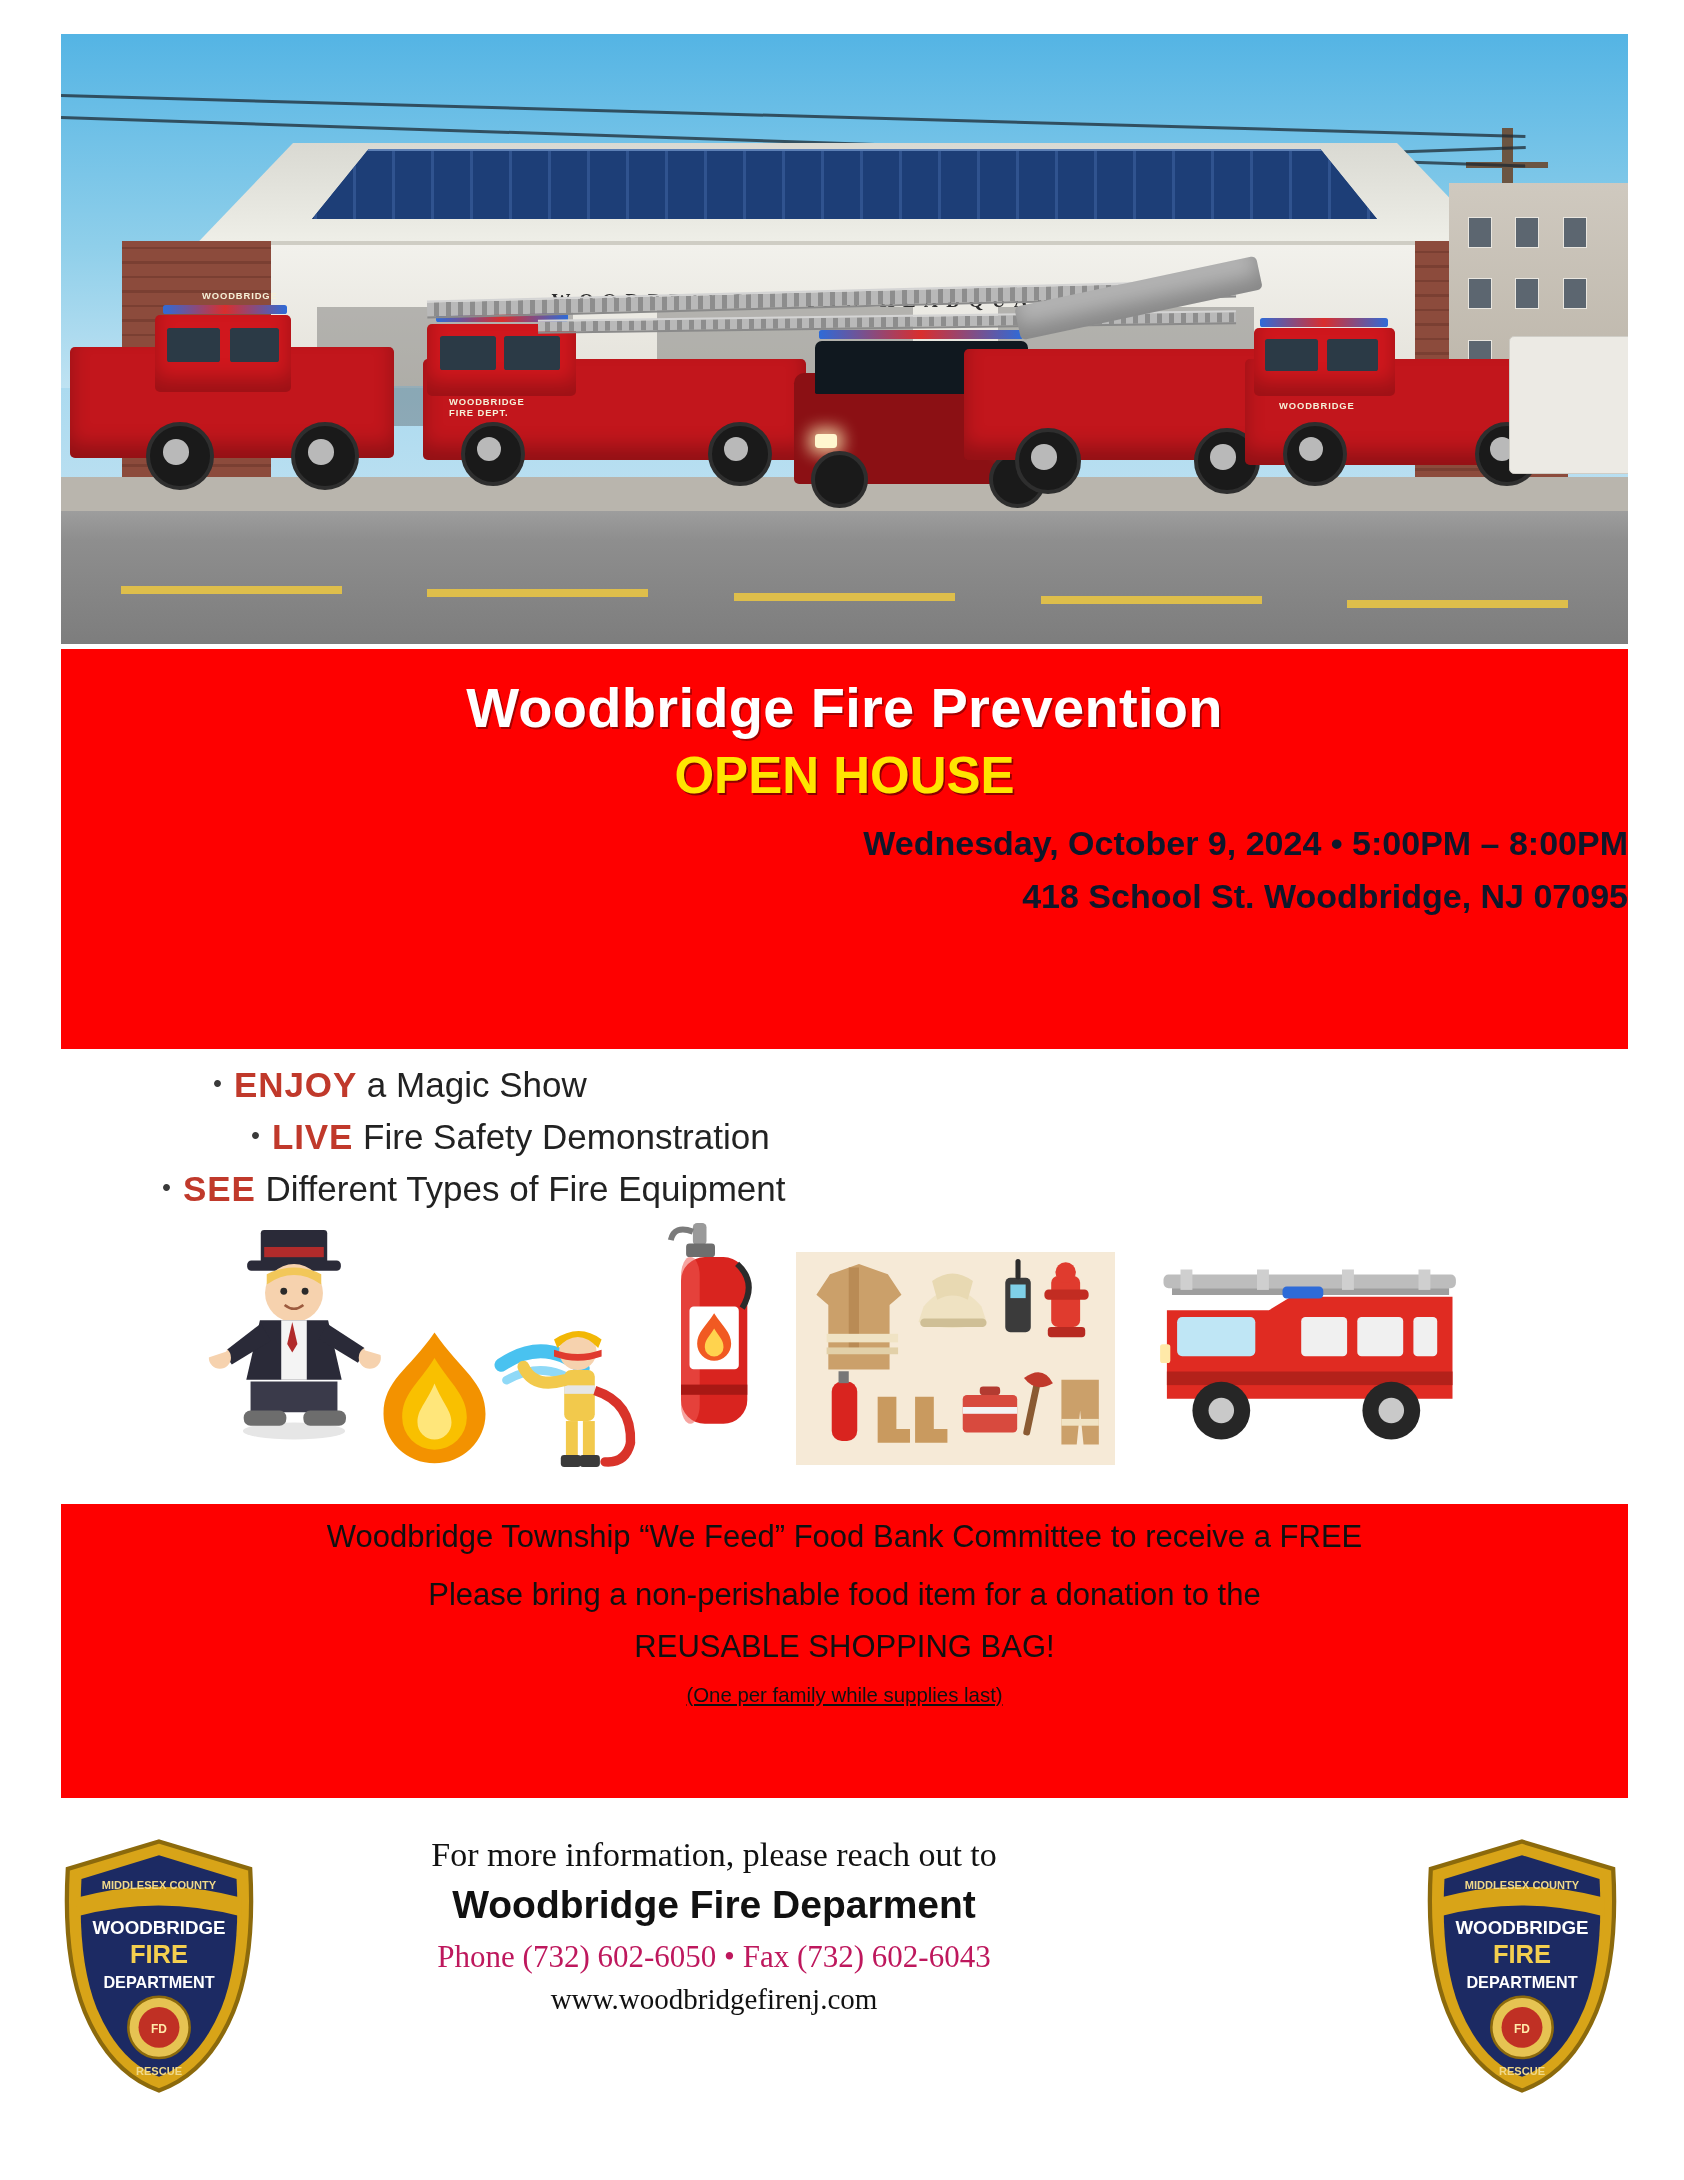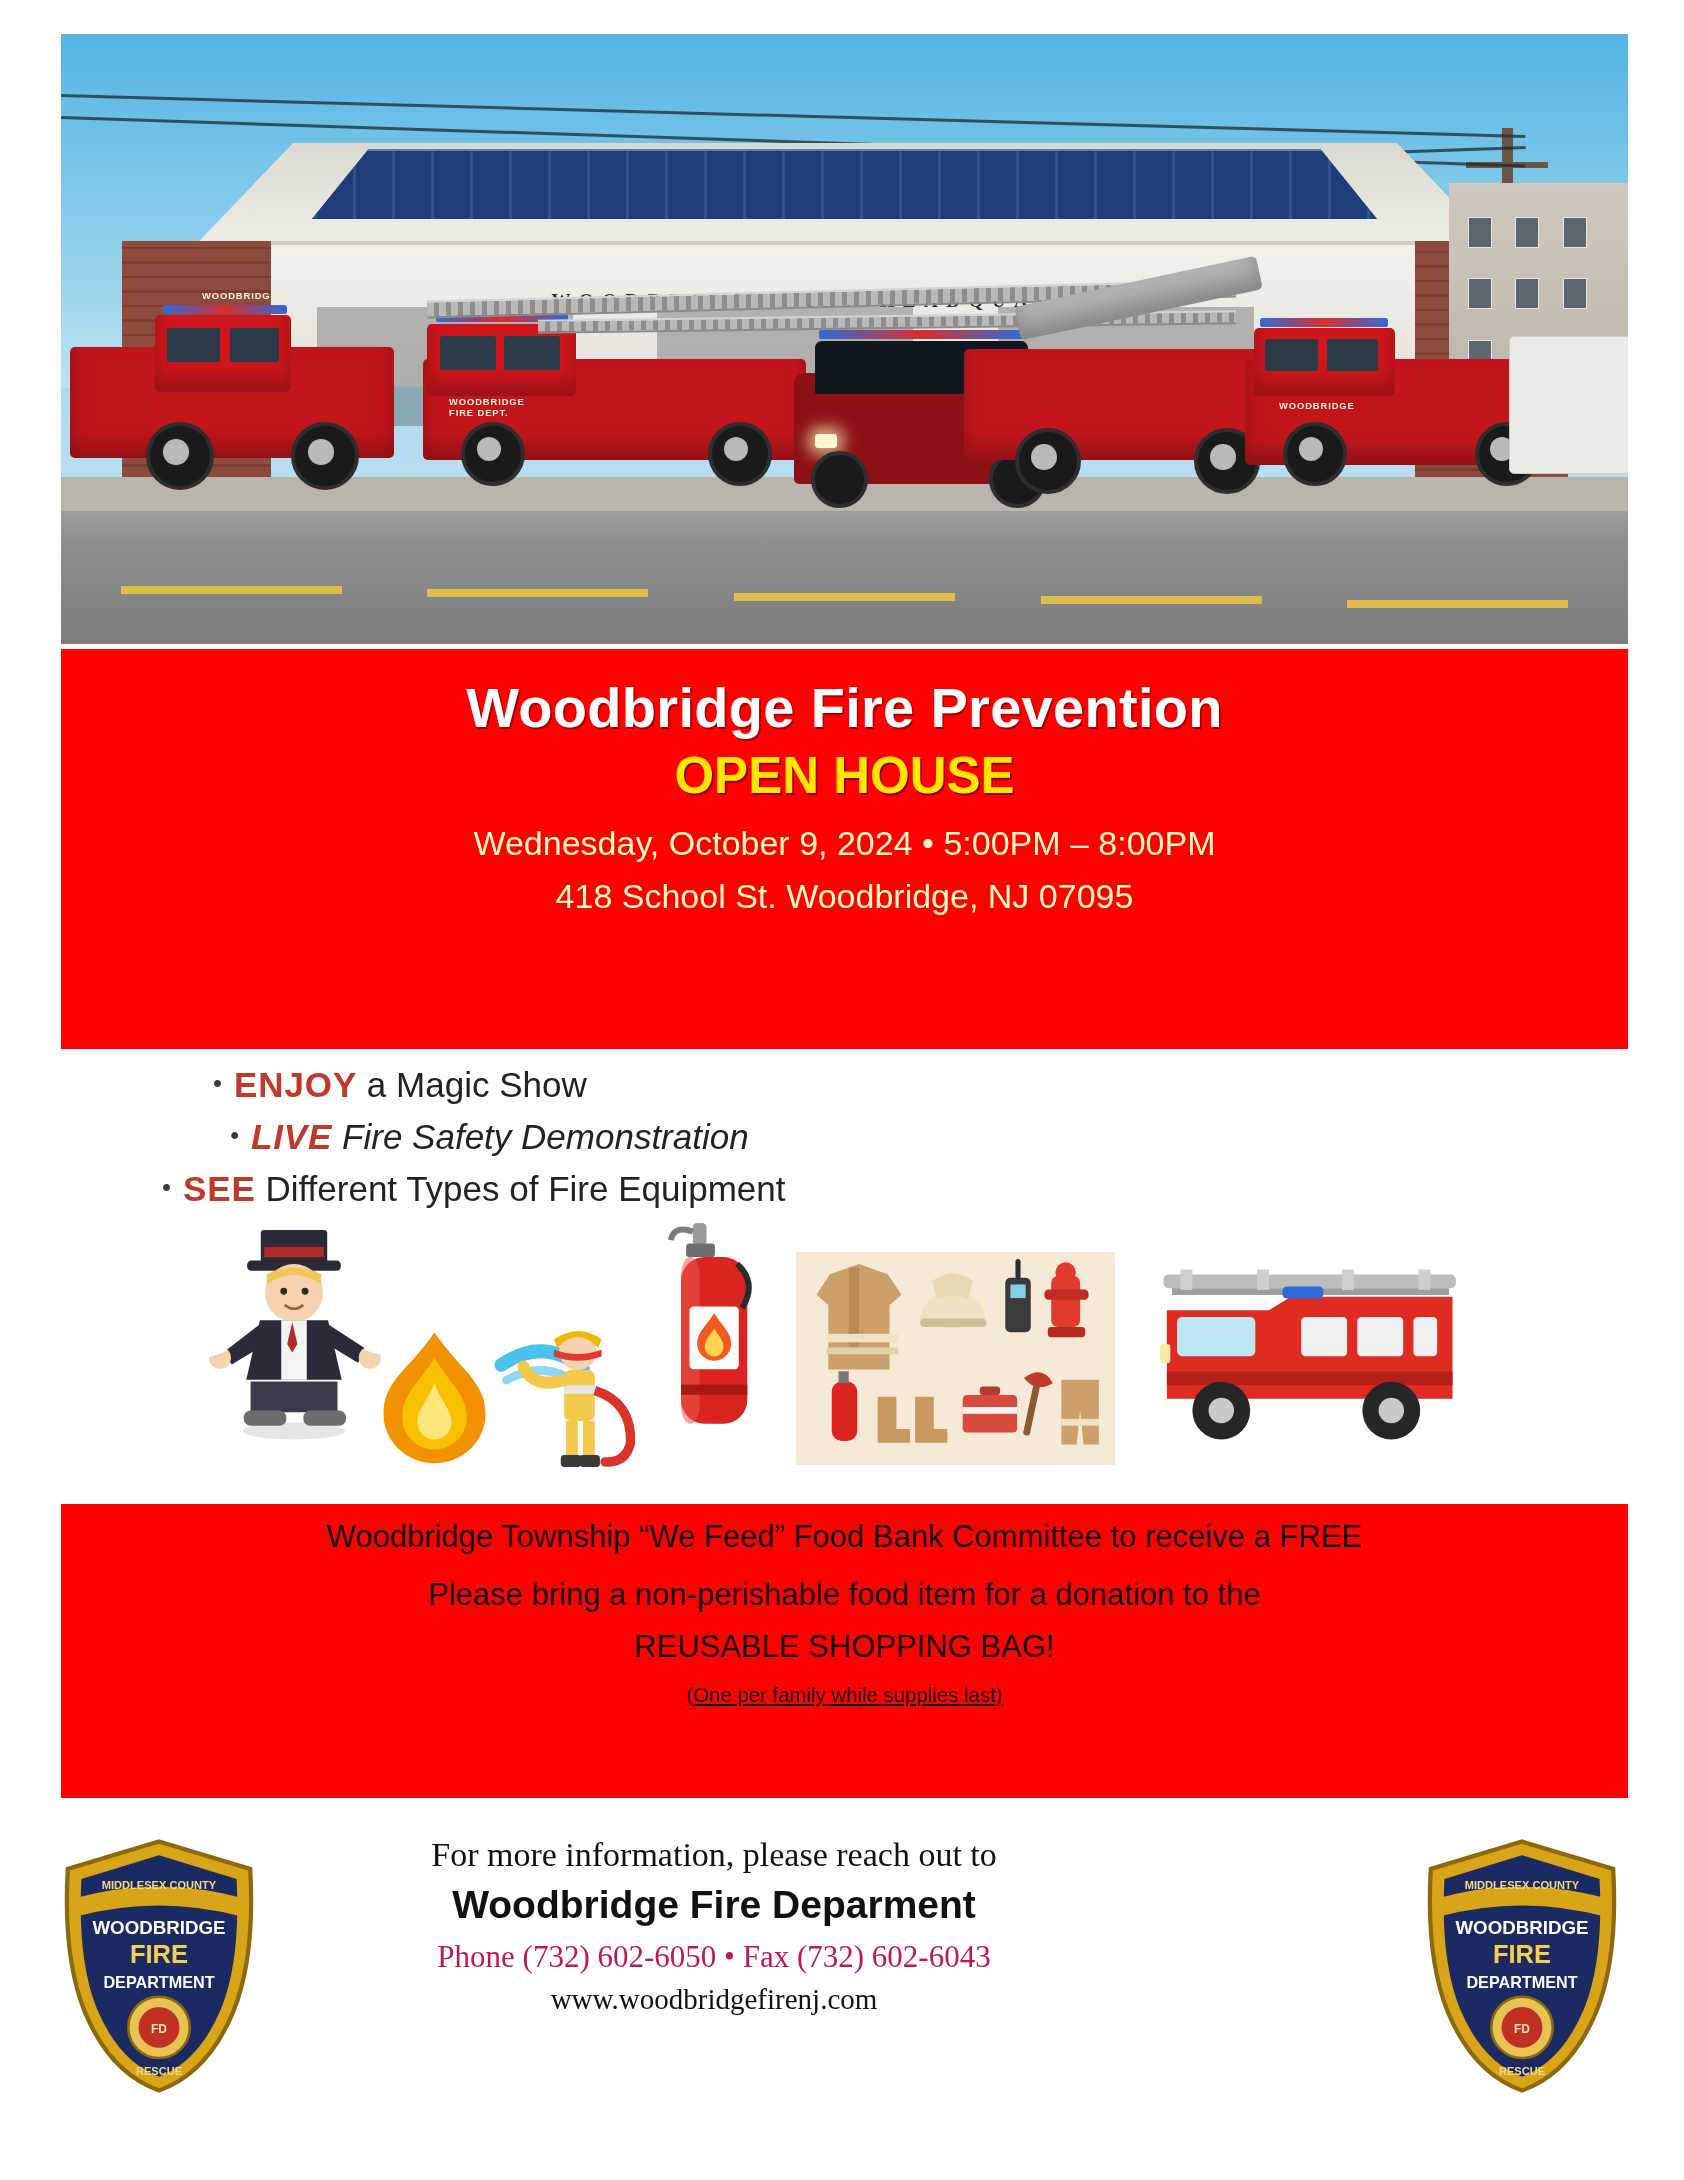--- a/index.html
+++ b/index.html
@@ -212,24 +212,24 @@
   }
   .title-sub {
     text-align: center;
     font-size: 51px;
     font-weight: bold;
     color: #ffe500;
     margin-top: 6.8px;
     text-shadow: 1.7px 1.7px 0 rgba(0,0,0,.45);
   }
   .title-date, .title-addr {
-    text-align: center;
+    text-align: right;
     font-size: 34px;
-    font-weight: normal;
-    color: #fef9c3;
+    font-weight: bold;
+    color: #0f172a;
     margin-top: 19px;
   }
   .title-addr { margin-top: 13.6px; }
 
   
   .bullets {
     position: absolute;
     left: 162px;
     top: 1065px;
     width: 1363px;
@@ -246,21 +246,21 @@
     font-size: 25.6px;
     vertical-align: 5.1px;
     margin-right: 12px;
   }
   .kw {
     color: #c0392b;
     font-weight: bold;
     letter-spacing: 0.9px;
   }
   .r1 { margin-left: 51px; }
-  .r2 { margin-left: 68px; font-style: italic; }
+  .r2 { margin-left: 89px; }
   .r3 { }
 
   
   .art { position: absolute; }
 
   .magician { left: 179px; top: 1218px; width: 230px; height: 230px; }
   .flames   { left: 358px; top: 1329px; width: 153px; height: 136px; }
   .kidff    { left: 486px; top: 1312px; width: 170px; height: 162px; }
   .exting   { left: 664px; top: 1218px; width: 102px; height: 221px; }
   .gear     { left: 796px; top: 1252px; width: 319px; height: 213px; background: #f4e9d8; }

